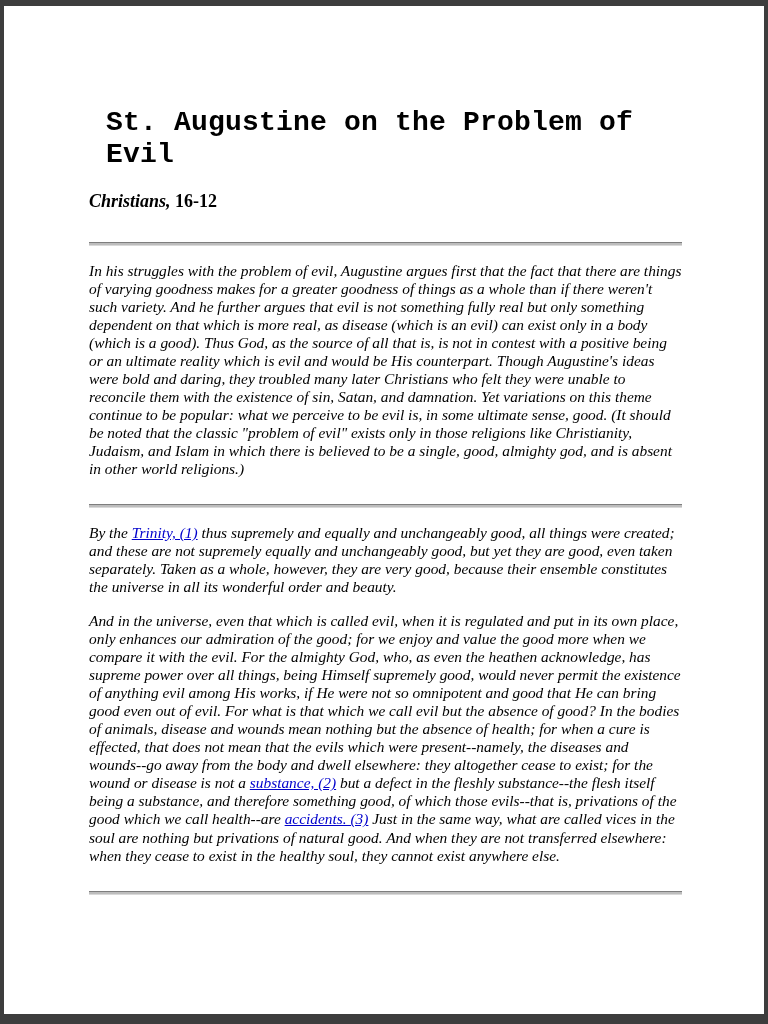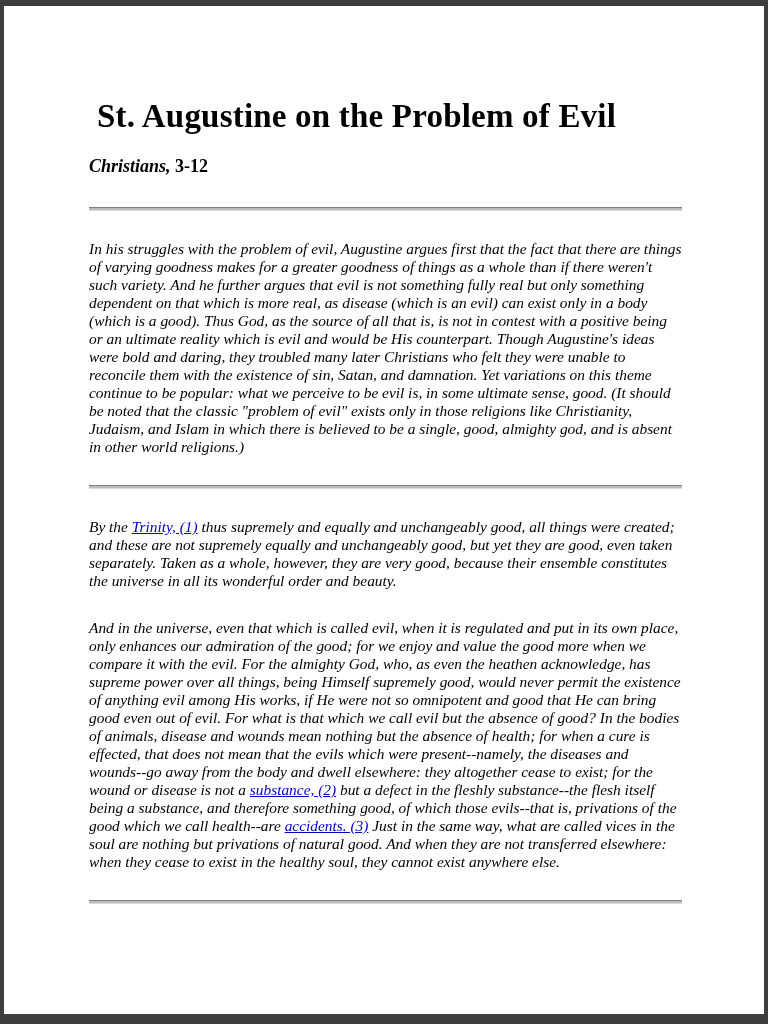--- a/index.html
+++ b/index.html
@@ -24,26 +24,27 @@
     top: 6px;
     right: 4px;
     bottom: 10px;
     background: #ffffff;
     box-sizing: border-box;
     padding: 84px 82px 0 85px;
     overflow: hidden;
     color: #000000;
   }
   h1.title {
-    margin: 8px;
-    font-size: 33px;
+    margin: 17px;
+    font-size: 28px;
     line-height: 1.15;
     font-weight: bold;
     font-style: normal;
     letter-spacing: 0.2px;
+    font-family: Liberation Mono, monospace;
   }
   .subtitle {
     margin: 20px 0 0 0;
     font-size: 18px;
     font-weight: bold;
     line-height: 1.15;
   }
   .subtitle .work {
     font-style: italic;
   }
@@ -61,39 +62,39 @@
   .divider.mid {
     margin-top: 26px;
   }
   .divider.bottom {
     margin-top: 26px;
   }
   p.body-text {
     font-style: italic;
     font-size: 15.4px;
     line-height: 1.17;
-    margin: 29px 0;
+    margin: 16px 0;
     width: 593px;
   }
   a.footnote-link {
     color: #0000cc;
     text-decoration: underline;
     cursor: pointer;
   }
 </style>
 </head>
 <body>
 
 <div class="viewport">
   <div class="page">
 
     <h1 class="title">St. Augustine on the Problem of Evil</h1>
 
     <div class="subtitle">
-      <span class="work">Christians,</span><span class="sections"> 3-12</span>
+      <span class="work">Christians,</span><span class="sections"> 16-12</span>
     </div>
 
     <div class="divider top"></div>
 
     <p class="body-text">In his struggles with the problem of evil, Augustine argues first that the fact that there are things of varying goodness makes for a greater goodness of things as a whole than if there weren't such variety. And he further argues that evil is not something fully real but only something dependent on that which is more real, as disease (which is an evil) can exist only in a body (which is a good). Thus God, as the source of all that is, is not in contest with a positive being or an ultimate reality which is evil and would be His counterpart. Though Augustine's ideas were bold and daring, they troubled many later Christians who felt they were unable to reconcile them with the existence of sin, Satan, and damnation. Yet variations on this theme continue to be popular: what we perceive to be evil is, in some ultimate sense, good. (It should be noted that the classic "problem of evil" exists only in those religions like Christianity, Judaism, and Islam in which there is believed to be a single, good, almighty god, and is absent in other world religions.)</p>
 
 
     <div class="divider mid"></div>
 
     <p class="body-text"><span>By the </span><a href="#" class="footnote-link">Trinity, (1)</a><span> thus supremely and equally and unchangeably good, all things were created; and these are not supremely equally and unchangeably good, but yet they are good, even taken separately. Taken as a whole, however, they are very good, because their ensemble constitutes the universe in all its wonderful order and beauty.</span></p>

